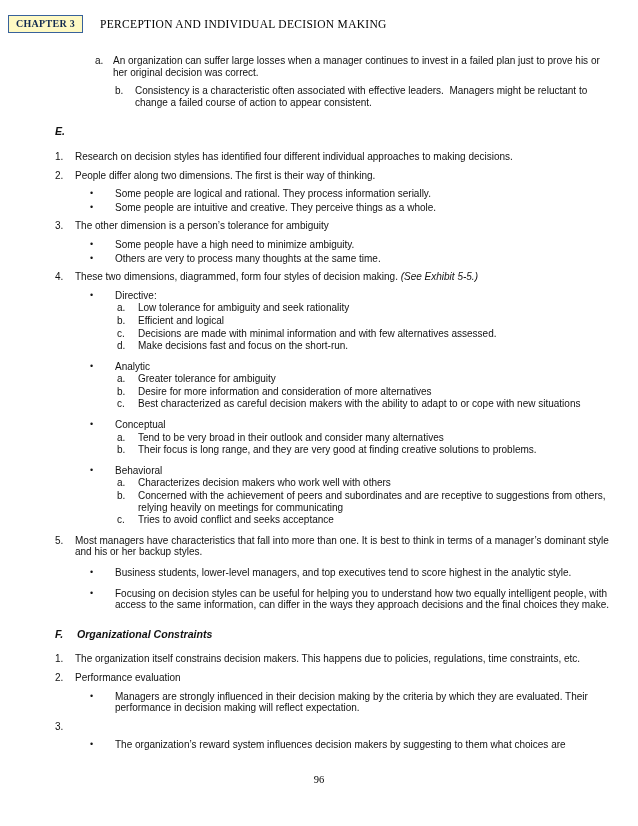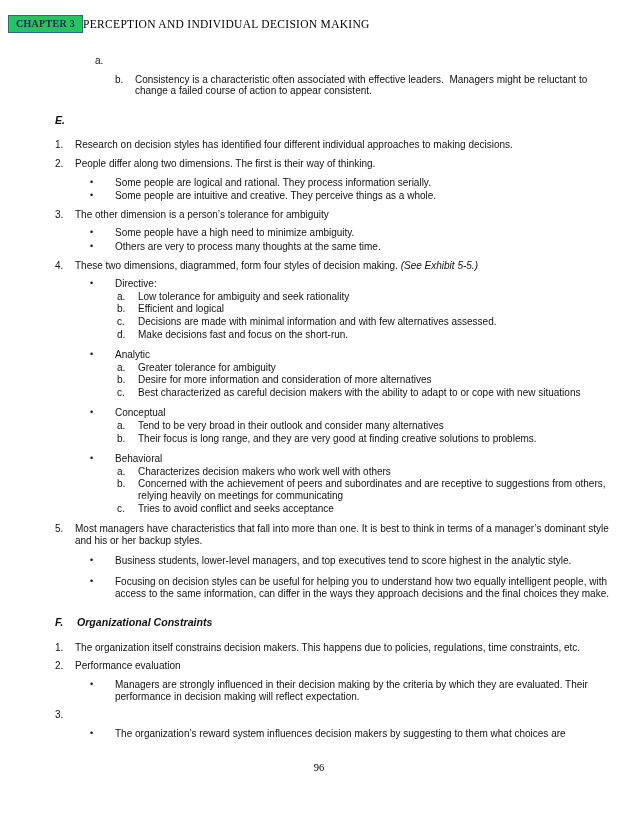--- a/index.html
+++ b/index.html
@@ -33,20 +33,21 @@
     line-height: 13px;
     padding: 1px 7px 2px 7px;
     letter-spacing: 0.3px;
     white-space: nowrap;
   }
   .doc-title {
     font-family: "Liberation Serif", serif;
     font-size: 11.5px;
     color: #000000;
     letter-spacing: 0.3px;
+    margin-left: 17px;
     white-space: nowrap;
   }
   
   .content {
     padding: 22px 26px 0 0;
   }
   .row {
     display: flex;
     align-items: flex-start;
     font-size: 10px;
@@ -86,27 +87,28 @@
     font-family: "Liberation Serif", serif;
     font-size: 10.5px;
     color: #000000;
   }
 </style>
 </head>
 <body>
 
 <div class="page">
   <div class="header">
-    <span class="badge" style="background: #22c55e; color: rgb(16, 40, 79);">CHAPTER 3</span>
+    <span class="badge" style="background: #fef9c3; color: rgb(16, 40, 79);">CHAPTER 3</span>
     <span class="doc-title">PERCEPTION AND INDIVIDUAL DECISION MAKING</span>
   </div>
 
   <div class="content">
       <div class="row k-topA sp-none">
         <span class="marker">a.</span>
+        <span class="text">An organization can suffer large losses when a manager continues to invest in a failed plan just to prove his or her original decision was correct.</span>
       </div>
       <div class="row k-topB sp-para">
         <span class="marker">b.</span>
         <span class="text">Consistency is a characteristic often associated with effective leaders.  Managers might be reluctant to change a failed course of action to appear consistent.</span>
       </div>
       <div class="row k-heading sp-section">
         <span class="marker">E.</span>
       </div>
       <div class="row k-num sp-lead">
         <span class="marker">1.</span>

